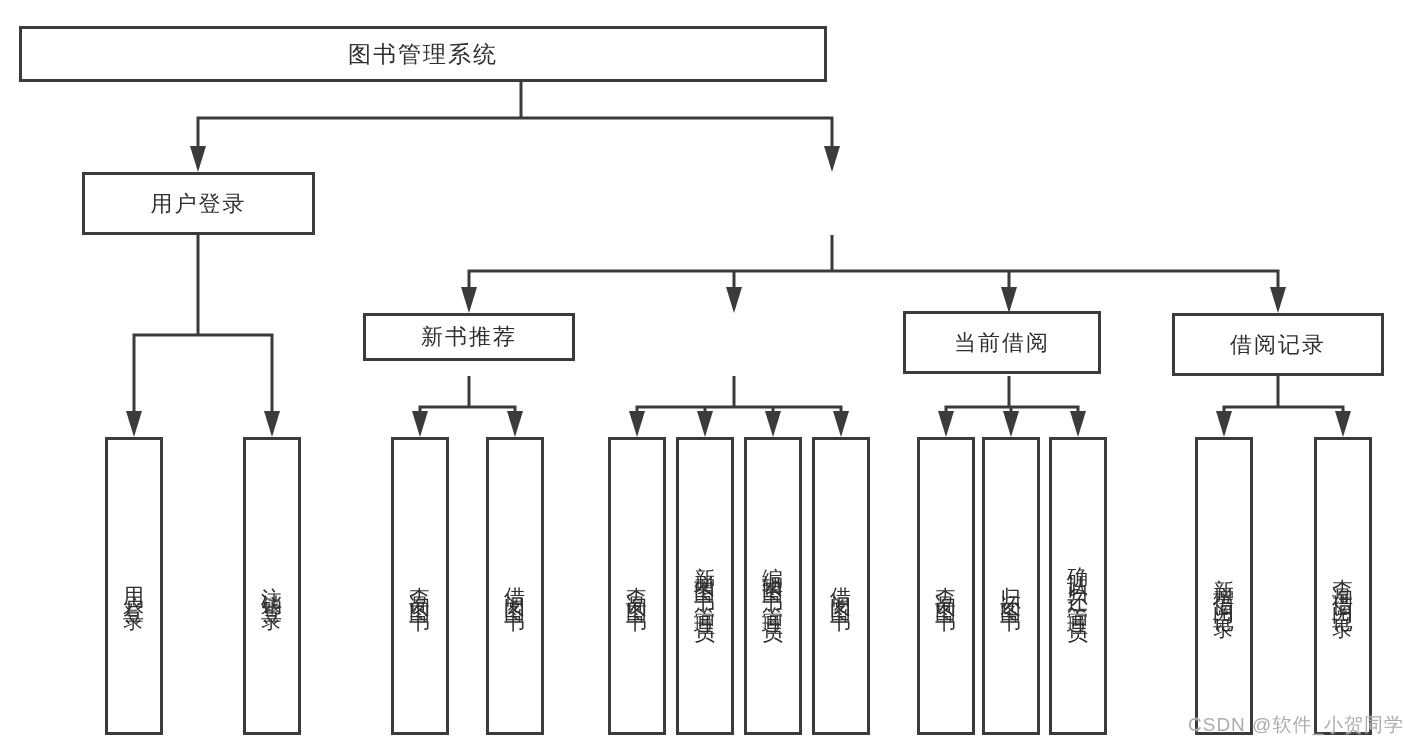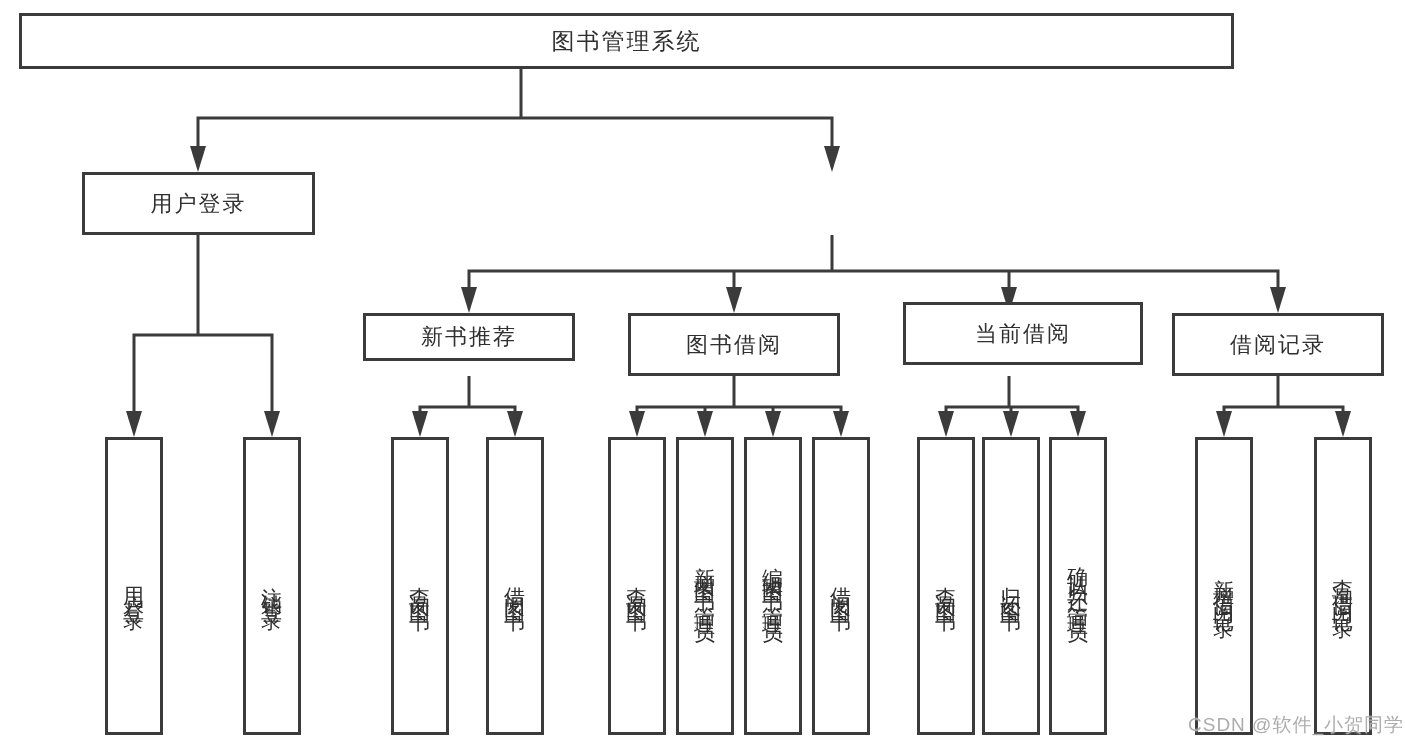--- a/index.html
+++ b/index.html
@@ -64,27 +64,26 @@
       <polygon points="765,411 781,411 773,437"></polygon>
       <polygon points="833,411 849,411 841,437"></polygon>
       <polygon points="938,411 954,411 946,437"></polygon>
       <polygon points="1003,411 1019,411 1011,437"></polygon>
       <polygon points="1070,411 1086,411 1078,437"></polygon>
       <polygon points="1216,411 1232,411 1224,437"></polygon>
       <polygon points="1335,411 1351,411 1343,437"></polygon>
     </g>
   </svg>
 
-  <div class="node hbox rootbox" style="left:19px;top:13px;width:1215px;height:56px;">图书管理系统</div>
+  <div class="node hbox rootbox" style="left:19px;top:26px;width:808px;height:56px;">图书管理系统</div>
 
   <div class="node hbox" style="left:82px;top:172px;width:233px;height:63px;">用户登录</div>
 
   <div class="node hbox" style="left:363px;top:313px;width:212px;height:48px;">新书推荐</div>
-  <div class="node hbox" style="left:628px;top:313px;width:212px;height:63px;">图书借阅</div>
-  <div class="node hbox" style="left:903px;top:302px;width:240px;height:63px;">当前借阅</div>
+  <div class="node hbox" style="left:903px;top:311px;width:198px;height:63px;">当前借阅</div>
   <div class="node hbox" style="left:1172px;top:313px;width:212px;height:63px;">借阅记录</div>
 
   <div class="node vbox" style="left:105px;">用户登录</div>
   <div class="node vbox" style="left:243px;">注销登录</div>
 
   <div class="node vbox" style="left:391px;">查询图书</div>
   <div class="node vbox" style="left:486px;">借阅图书</div>
 
   <div class="node vbox" style="left:608px;">查询图书</div>
   <div class="node vbox" style="left:676px;">新增图书（管理员）</div>

